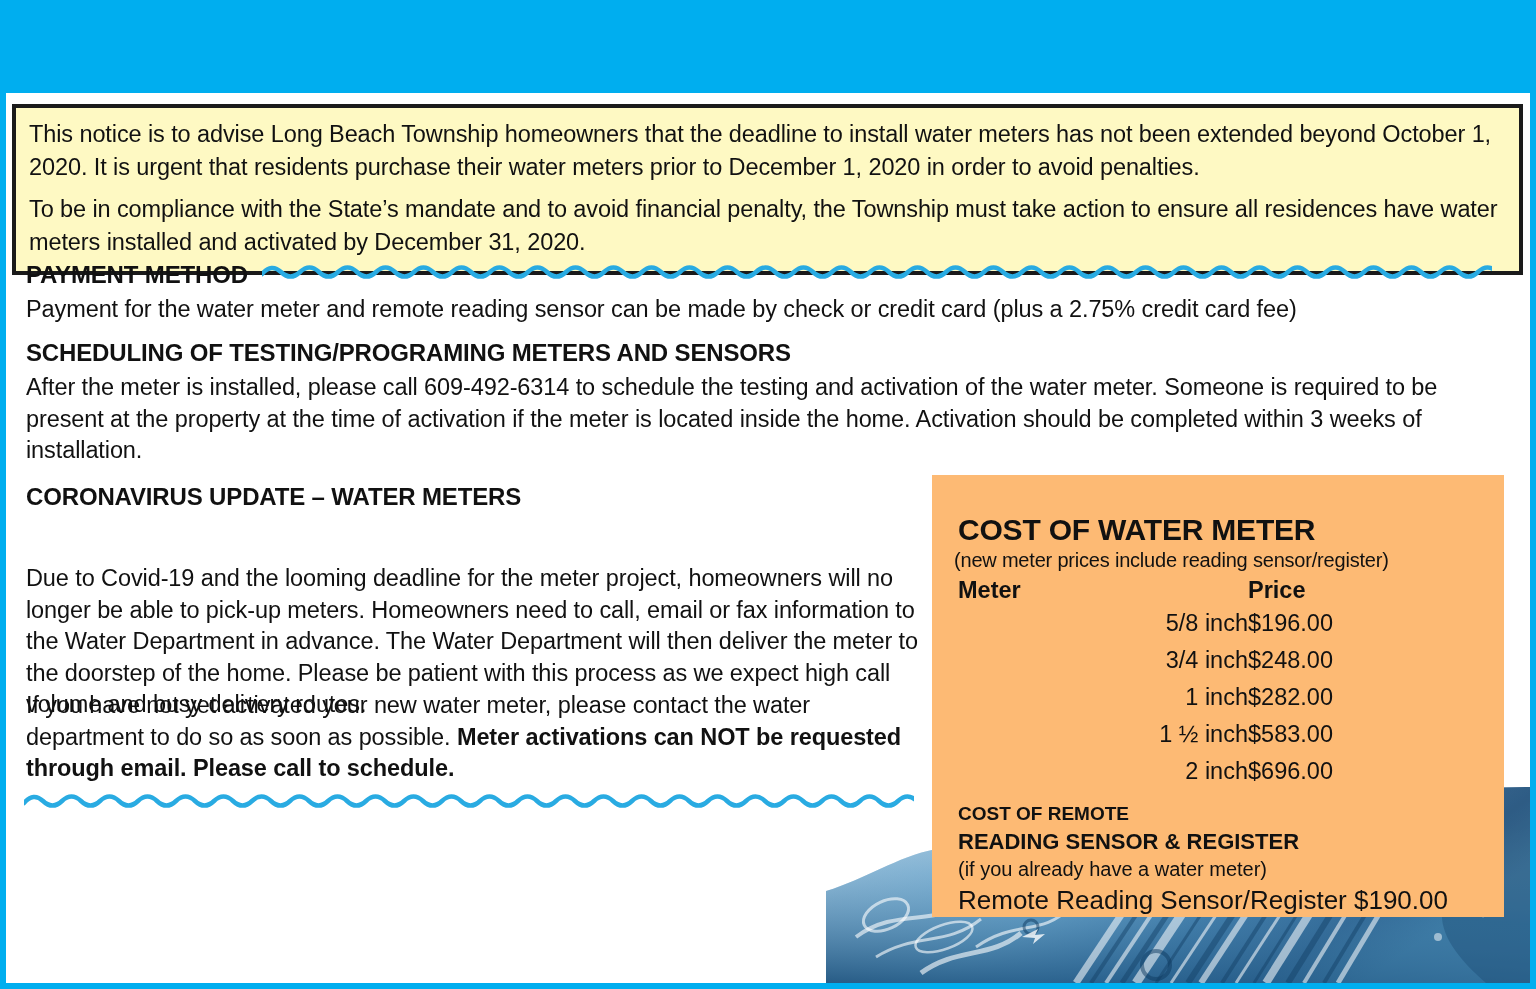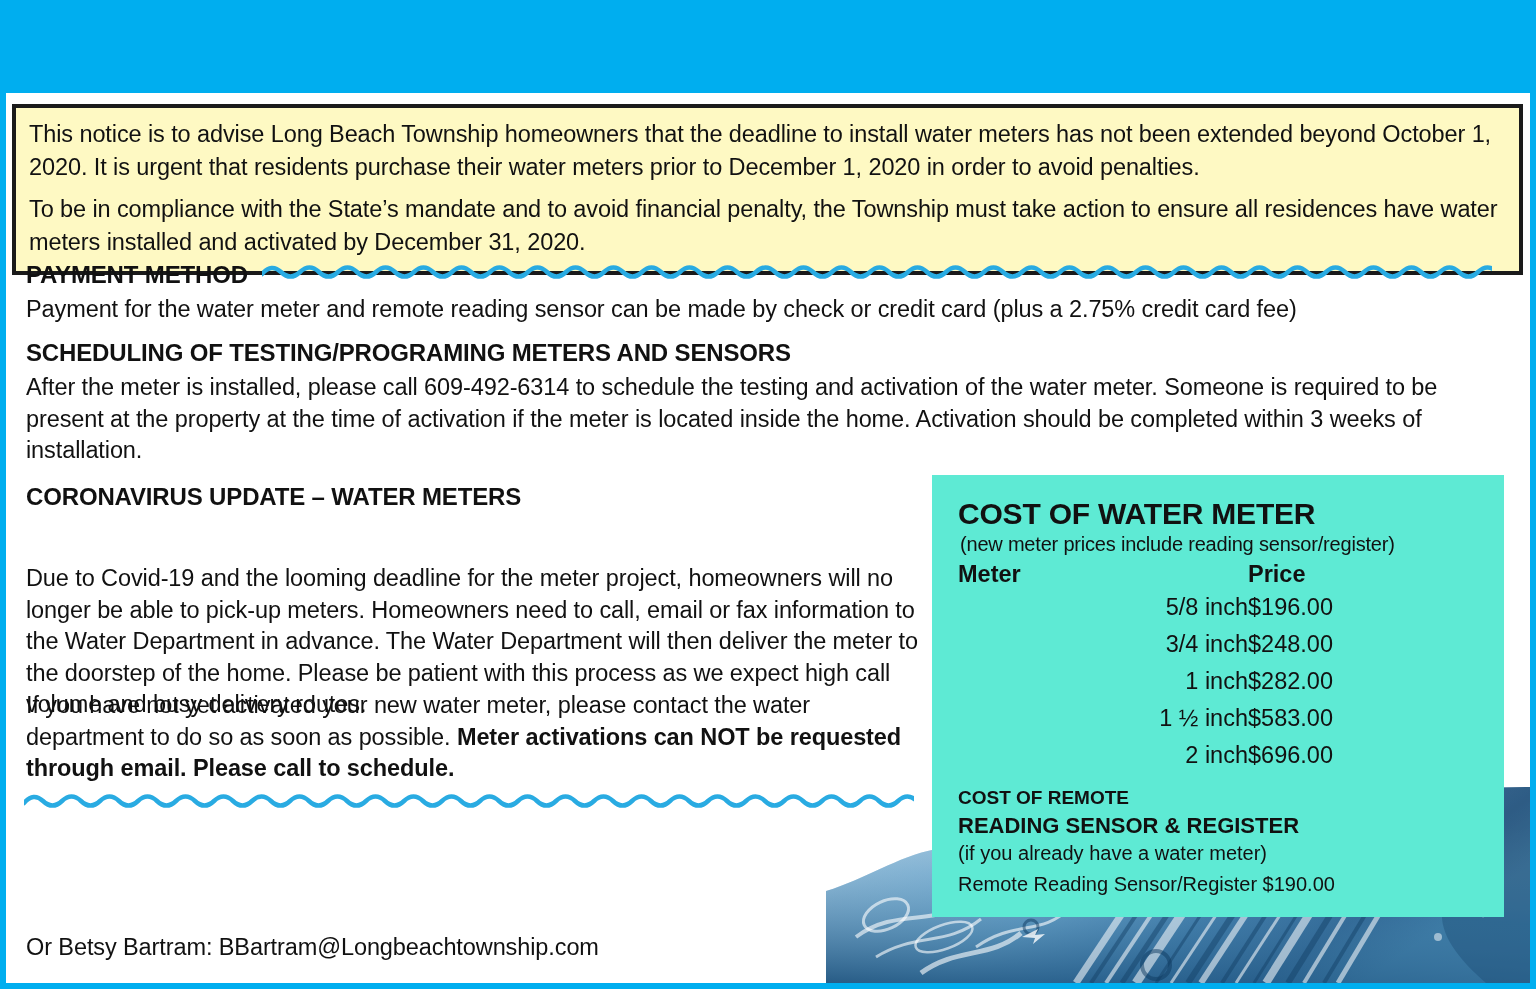--- a/index.html
+++ b/index.html
@@ -199,37 +199,37 @@
     white-space: nowrap;
   }
 
   
   #cost-panel {
     position: absolute;
     left: 932px;
     top: 475px;
     width: 572px;
     height: 442px;
-    background: #5eead4;
-    padding: 12px 0 0 0;
+    background: #fdba74;
+    padding: 28px 0 0 0;
     box-sizing: border-box;
     z-index: 20;
   }
   #cost-title {
     font-size: 30px;
     font-weight: bold;
     color: #111111;
     letter-spacing: -0.2px;
     margin: 10px 0 2px 26px;
   }
   #cost-subtitle {
     font-size: 20px;
     color: #111111;
     letter-spacing: -0.2px;
-    margin: 0 0 4px 28px;
+    margin: 0 0 4px 22px;
   }
   .price-table {
     margin: 0 0 0 26px;
     border-collapse: collapse;
   }
   .price-table th {
     font-size: 23.5px;
     font-weight: bold;
     color: #111111;
     text-align: left;
@@ -257,21 +257,21 @@
     margin: 0 0 0 26px;
     line-height: 28px;
   }
   #remote-note {
     font-size: 20px;
     color: #111111;
     margin: 0 0 2px 26px;
     line-height: 26px;
   }
   #remote-price {
-    font-size: 20px;
+    font-size: 26px;
     color: #111111;
     margin: 0 0 0 26px;
     line-height: 32px;
   }
 
   
   #water-photo {
     position: absolute;
     right: 6px;
     bottom: 6px;
@@ -323,21 +323,20 @@
   <div id="activate-para">
     <p class="body-para"><span>If you have not yet activated your new water meter, please contact the water department to do so as soon as possible. </span><b>Meter activations can NOT be requested through email. Please call to schedule.</b></p>
   </div>
 
   <div id="wave-lower">
     <svg class="wave-svg" width="890" height="22" viewBox="0 0 890 22" preserveAspectRatio="none" aria-hidden="true">
       <path d="M0,13 Q9.5,2 19,11 T38,11 T57,11 T76,11 T95,11 T114,11 T133,11 T152,11 T171,11 T190,11 T209,11 T228,11 T247,11 T266,11 T285,11 T304,11 T323,11 T342,11 T361,11 T380,11 T399,11 T418,11 T437,11 T456,11 T475,11 T494,11 T513,11 T532,11 T551,11 T570,11 T589,11 T608,11 T627,11 T646,11 T665,11 T684,11 T703,11 T722,11 T741,11 T760,11 T779,11 T798,11 T817,11 T836,11 T855,11 T874,11 T893,11" fill="none" stroke="#29ABE2" stroke-width="4.5" stroke-linecap="round"></path>
     </svg>
   </div>
 
-  <div id="contact-email2" class="body-para">Or Betsy Bartram: BBartram@Longbeachtownship.com</div>
 
   <div id="water-photo">
     <svg width="704" height="196" viewBox="0 0 704 196" preserveAspectRatio="none" aria-hidden="true">
       <defs>
         <linearGradient id="wgrad" x1="0" y1="0" x2="1" y2="0.4">
           <stop offset="0%" stop-color="#cfe4f2"></stop>
           <stop offset="22%" stop-color="#9cc3dd"></stop>
           <stop offset="48%" stop-color="#6fa8cd"></stop>
           <stop offset="70%" stop-color="#336f9e"></stop>
           <stop offset="88%" stop-color="#1d5281"></stop>

